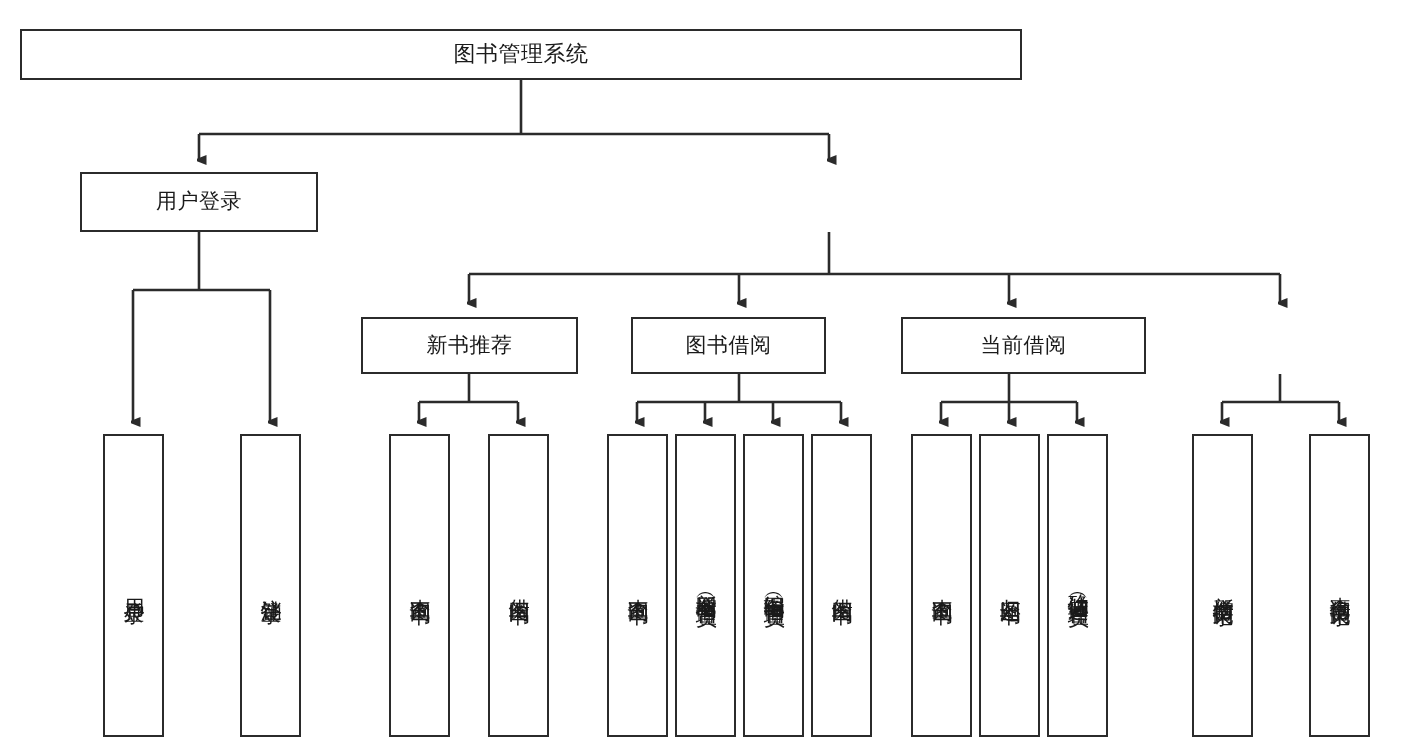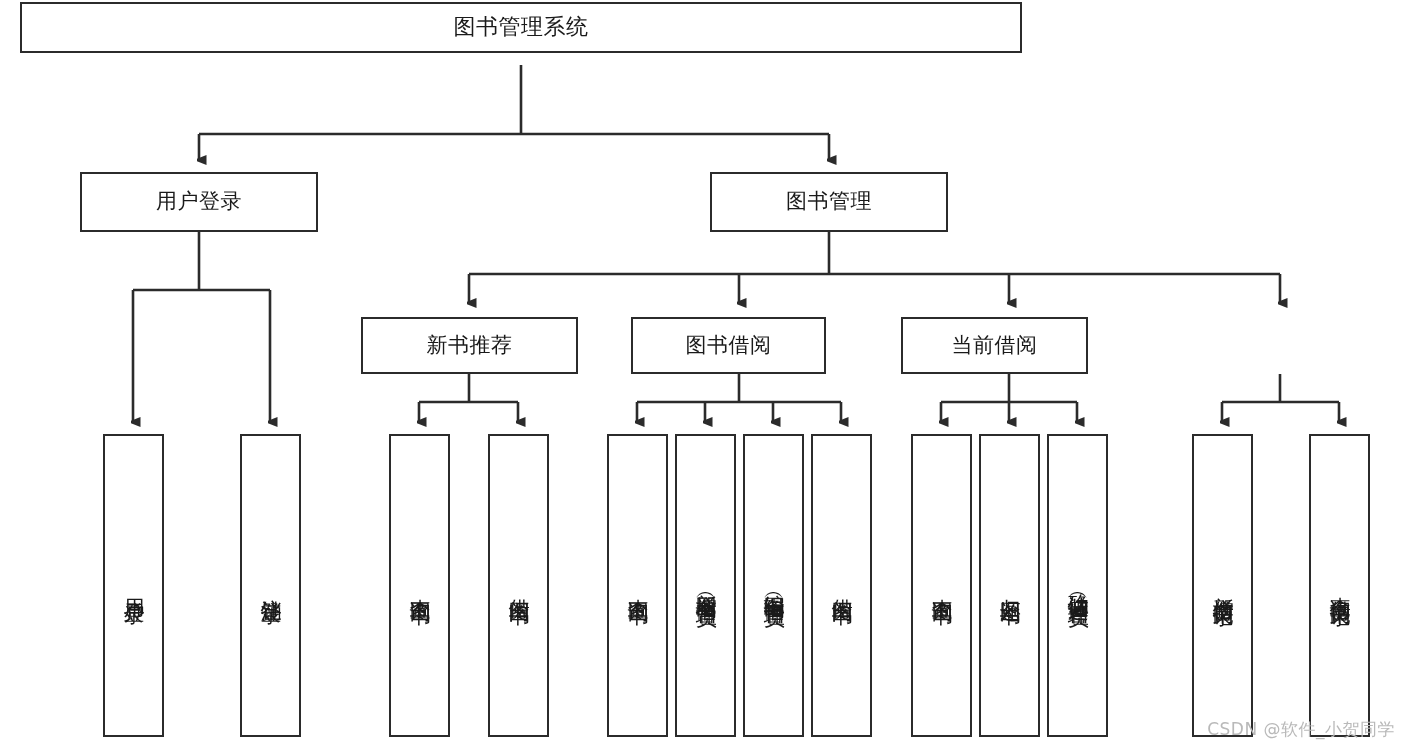--- a/index.html
+++ b/index.html
@@ -122,41 +122,38 @@
       <path d="M1077,402 L1077,422" marker-end="url(#arrow)"></path>
 
       <path d="M1280,374 L1280,402"></path>
       <path d="M1222,402 L1339,402"></path>
       <path d="M1222,402 L1222,422" marker-end="url(#arrow)"></path>
       <path d="M1339,402 L1339,422" marker-end="url(#arrow)"></path>
 
     </g>
   </svg>
 
-  <div class="node horiz root" style="left:20px; top:2px; width:1002px; height:51px;">
+  <div class="node horiz root" style="left:20px; top:29px; width:1002px; height:51px;">
     <span class="node-label">图书管理系统</span>
   </div>
 
   <div class="node horiz" style="left:80px; top:172px; width:238px; height:60px;">
     <span class="node-label">用户登录</span>
   </div>
 
-  <div class="node horiz" style="left:710px; top:172px; width:238px; height:60px;">
-    <span class="node-label">图书管理</span>
-  </div>
 
   <div class="node horiz" style="left:361px; top:317px; width:217px; height:57px;">
     <span class="node-label">新书推荐</span>
   </div>
 
   <div class="node horiz" style="left:631px; top:317px; width:195px; height:57px;">
     <span class="node-label">图书借阅</span>
   </div>
 
-  <div class="node horiz" style="left:901px; top:317px; width:187px; height:57px;">
+  <div class="node horiz" style="left:901px; top:317px; width:245px; height:57px;">
     <span class="node-label">当前借阅</span>
   </div>
 
 
   <div class="node vert" style="left:103px; top:434px; width:61px; height:303px;">
     <span class="node-label">用户登录</span>
   </div>
 
   <div class="node vert" style="left:240px; top:434px; width:61px; height:303px;">
     <span class="node-label">注销登录</span>
@@ -199,15 +196,14 @@
   </div>
 
   <div class="node vert" style="left:1192px; top:434px; width:61px; height:303px;">
     <span class="node-label">新增借阅记录</span>
   </div>
 
   <div class="node vert" style="left:1309px; top:434px; width:61px; height:303px;">
     <span class="node-label">查询借阅记录</span>
   </div>
 
-  <div class="watermark">CSDN @软件_小贺同学</div>
 
 </div>
 
 </body></html>

